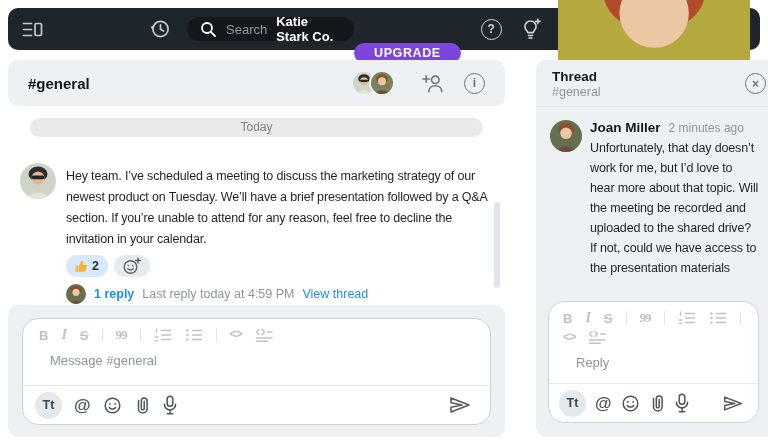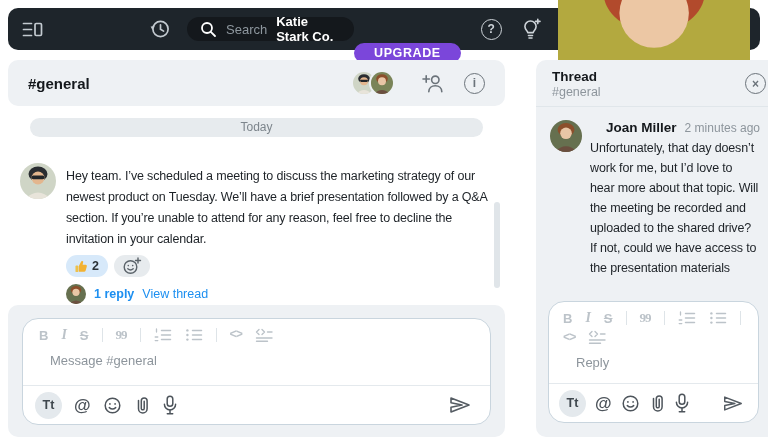--- a/index.html
+++ b/index.html
@@ -46,21 +46,21 @@
   .ch-members .avatar + .avatar { margin-left:-8px; }
   .hdr-icon { background:none; border:none; color:#6b737a; cursor:pointer; display:flex; align-items:center; }
   .add-person { margin-left:26px; }
   .info-btn { margin-left:20px; }
   .info-btn .circle-glyph, .close-btn .circle-glyph { width:21px; height:21px; font-size:12px; }
 
   .messages { position:absolute; left:8px; top:106px; width:497px; height:199px; background:#fff; overflow:hidden; }
   .today-pill { margin:12px 22px 16px; height:19px; line-height:19px; background:#e7ebee; border-radius:10px;
                 text-align:center; color:#7d858c; font-size:12px; }
   .msg { display:flex; gap:10px; padding:10px 14px 0 12px; }
-  .msg-head { display:flex; align-items:baseline; gap:8px;justify-content:flex-end; }
+  .msg-head { display:flex; align-items:baseline; gap:8px; }
   .msg-author { font-size:13.5px; font-weight:bold; color:#14181c; cursor:pointer; }
   .msg-time { font-size:12px; color:#8d959c; }
   .msg-text { margin-top:3px; font-size:12.5px; letter-spacing:-0.15px; line-height:21px; color:#1d2227;
               max-width:428px; }
   .reactions { display:flex; gap:6px; margin:5px 0 0 58px; }
   .reaction-pill { display:flex; align-items:center; gap:4px; height:22px; padding:0 9px; border:none;
                    border-radius:11px; background:#d7e9fa; font-size:12.5px; font-weight:bold; color:#2b3238; cursor:pointer; }
   .add-reaction { display:flex; align-items:center; justify-content:center; width:36px; height:22px;
                   border:none; border-radius:11px; background:#e7ebee; color:#5b636a; cursor:pointer; }
   .reply-row { display:flex; align-items:center; gap:8px; margin:7px 0 0 58px; font-size:12.5px; }
@@ -254,20 +254,21 @@
     <div class="reply-row">
       <span class="avatar av-20">
         <svg viewBox="0 0 36 36">
           <rect width="36" height="36" fill="#66704f"></rect>
           <ellipse cx="18" cy="11" rx="9.5" ry="7.5" fill="#8c4f2b"></ellipse>
           <circle cx="18" cy="15" r="6.5" fill="#e9c6a6"></circle>
           <path d="M5 36 Q18 23 31 36 Z" fill="#6b4f3f"></path>
         </svg>
       </span>
       <a class="link-blue reply-count">1 reply</a>
+      <span class="reply-meta">Last reply today at 4:59 PM</span>
       <a class="link-blue">View thread</a>
     </div>
 
     <div class="scroll-thumb msg-scroll"></div>
   </div>
 
   <div class="composer-zone">
     <div class="composer">
       <div class="fmt-toolbar">
         <button class="fmt-btn">B</button>

